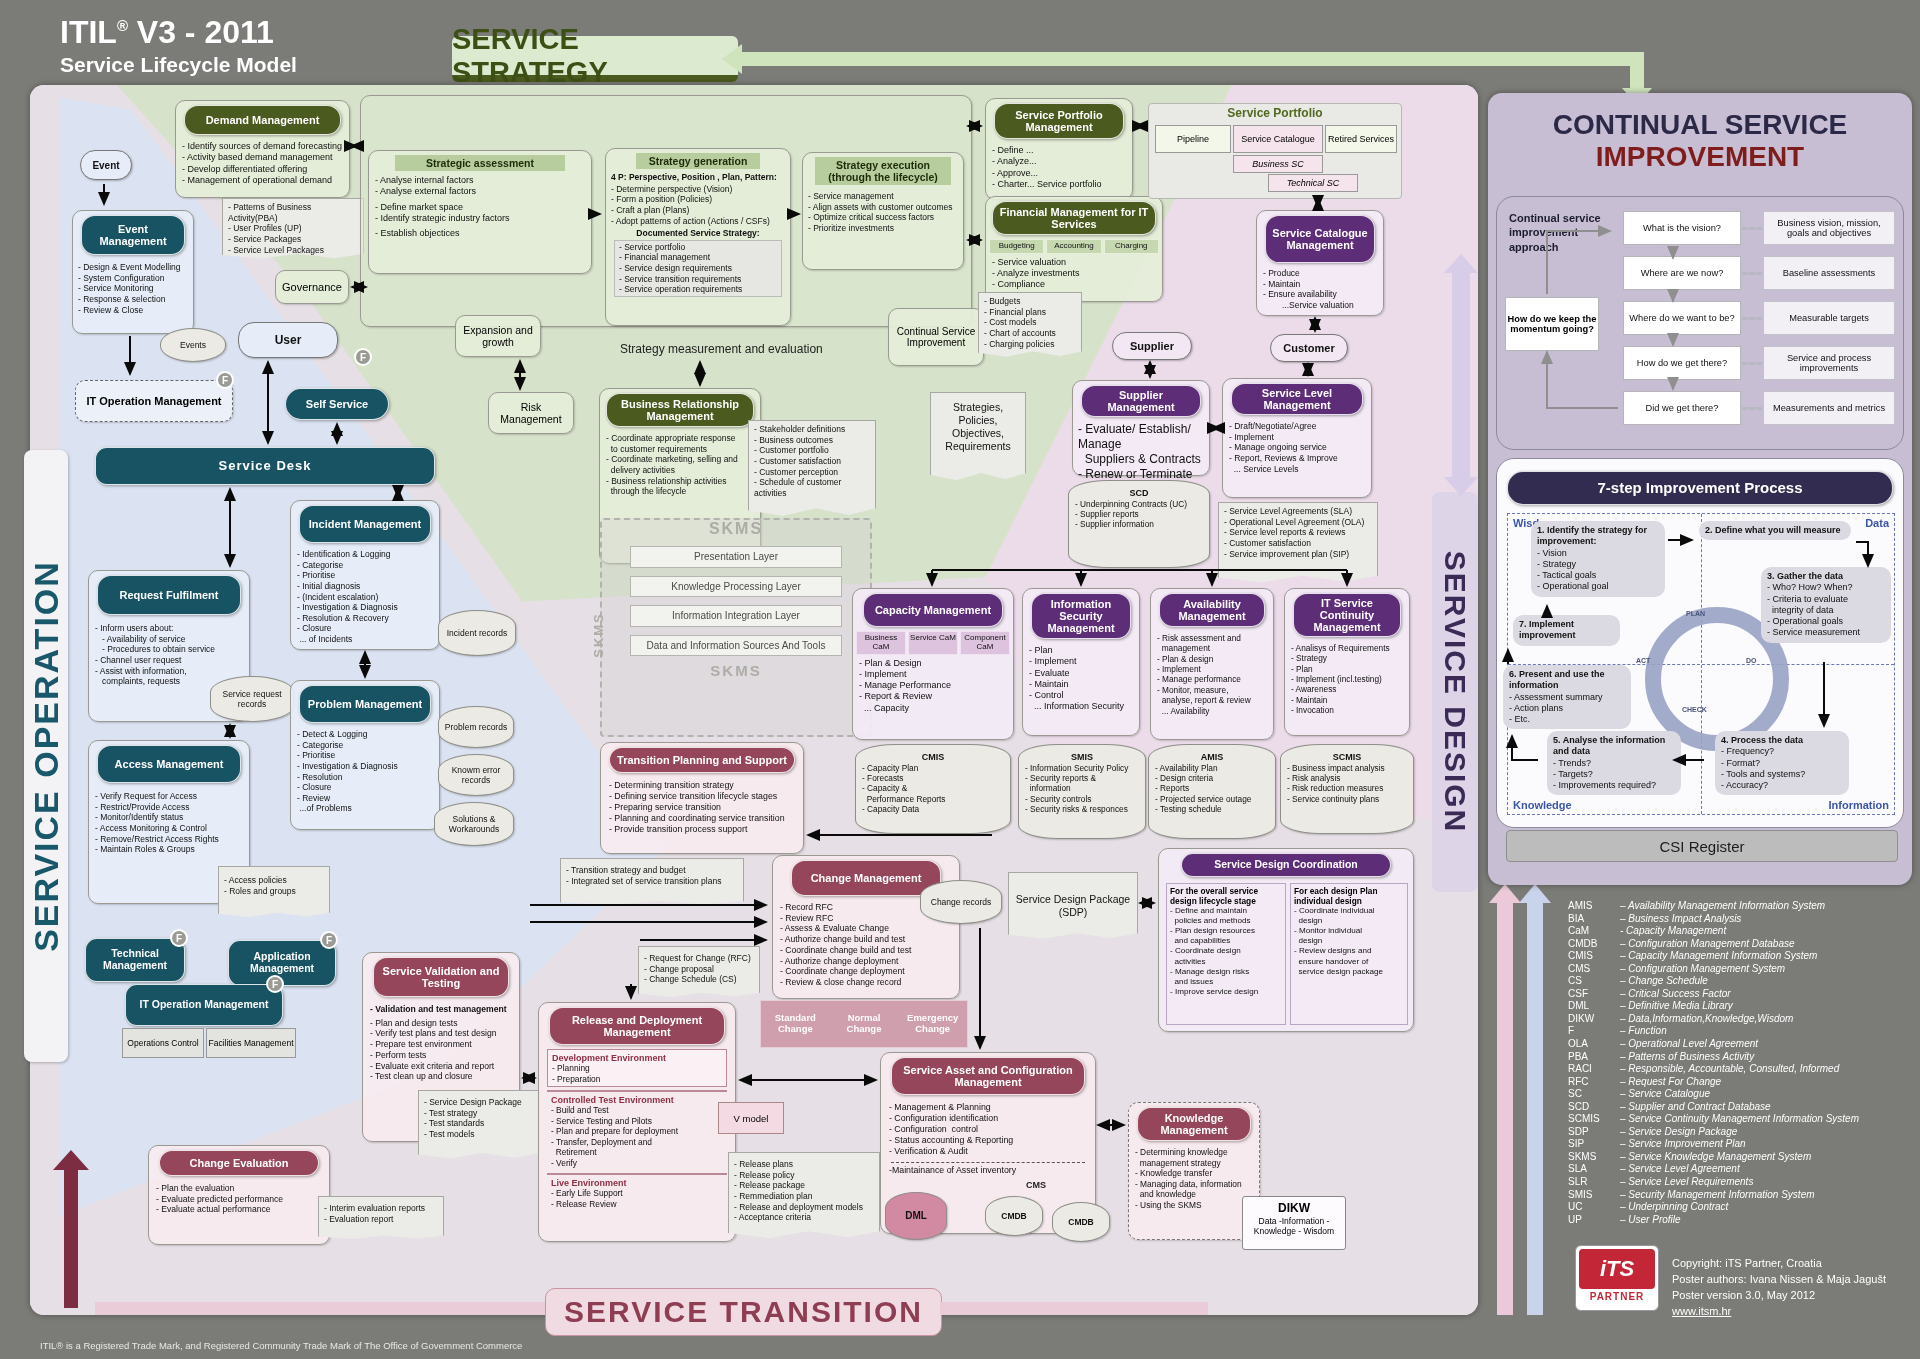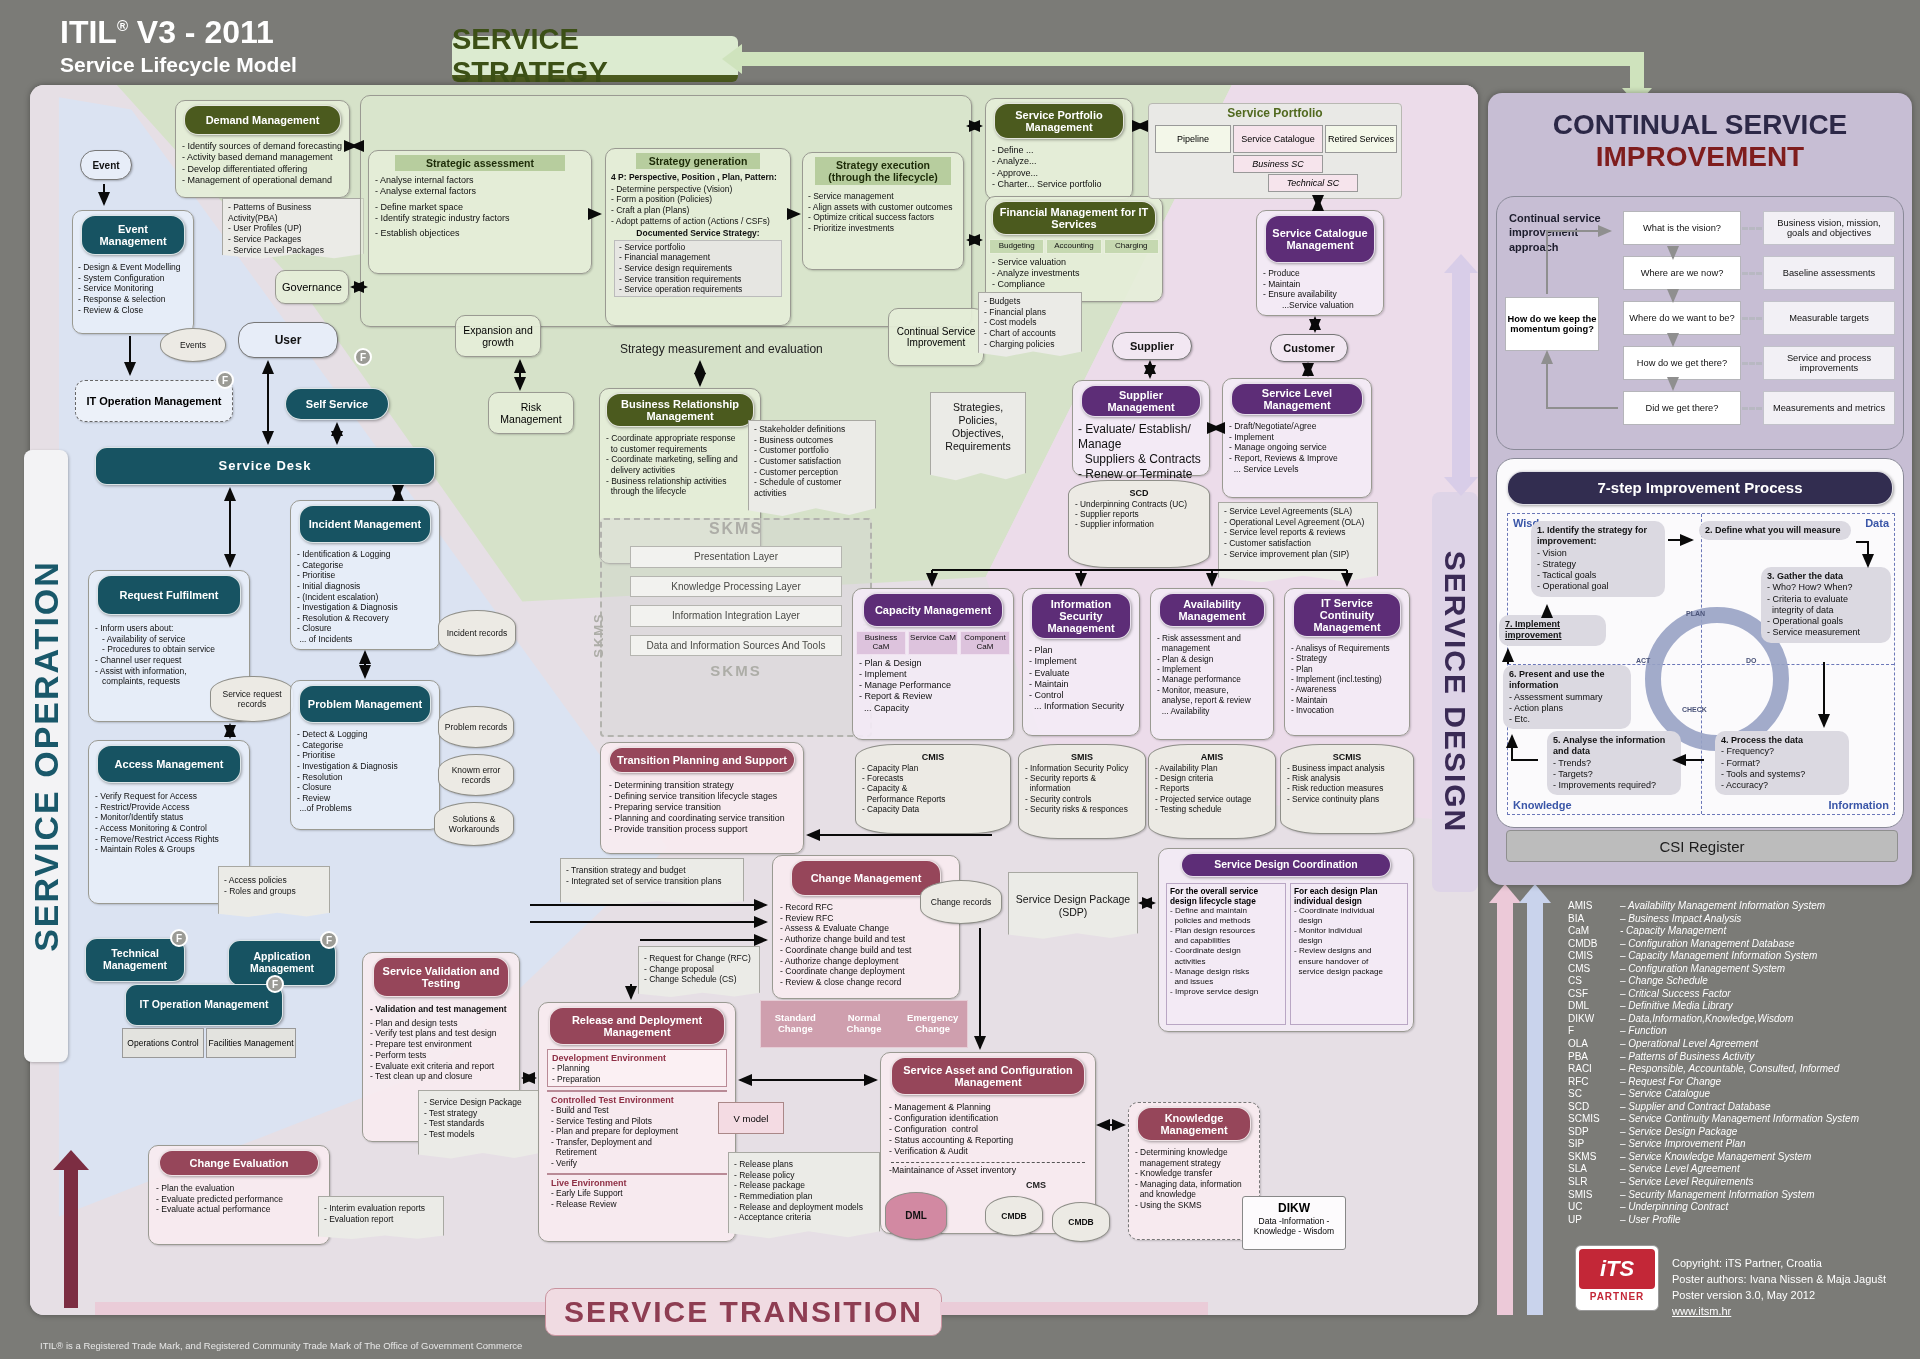--- a/index.html
+++ b/index.html
@@ -679,21 +679,21 @@
       <div class="step" style="left:264px;top:108px;width:130px;">
         <span class="head">3. Gather the data</span>
         <div class="bul">
             <div class="li">- Who? How? When?</div>
             <div class="li">- Criteria to evaluate</div>
             <div class="li">  integrity of data</div>
             <div class="li">- Operational goals</div>
             <div class="li">- Service measurement</div>
           </div>
       </div>
-      <div class="step" style="left:2px;top:156px;width:107px;font-weight:700;text-decoration:underline;">7. Implement improvement</div>
+      <div class="step" style="left:16px;top:156px;width:107px;font-weight:700;">7. Implement improvement</div>
       <div class="step" style="left:6px;top:206px;width:128px;">
         <span class="head">6. Present and use the information</span>
         <div class="bul">
             <div class="li">- Assessment summary</div>
             <div class="li">- Action plans</div>
             <div class="li">- Etc.</div>
           </div>
       </div>
       <div class="step" style="left:50px;top:272px;width:134px;">
         <span class="head">5. Analyse the information and data</span>

